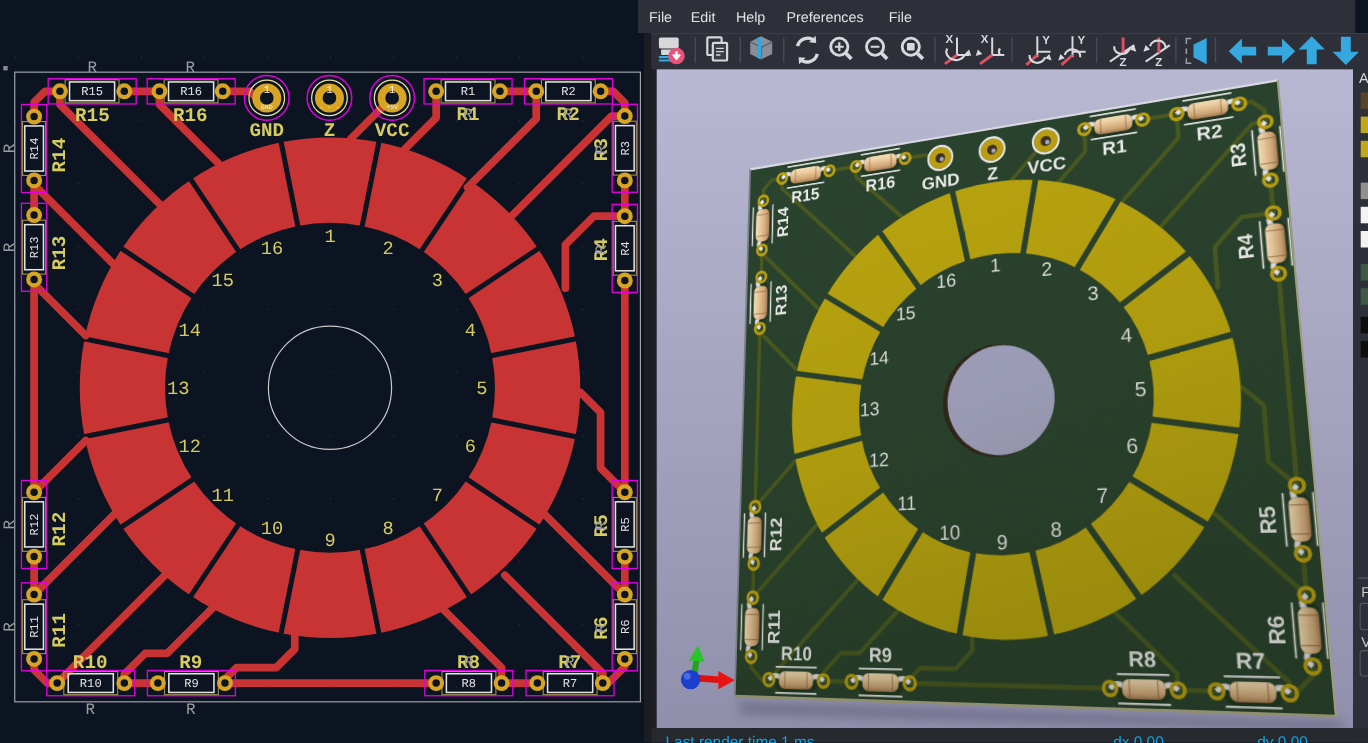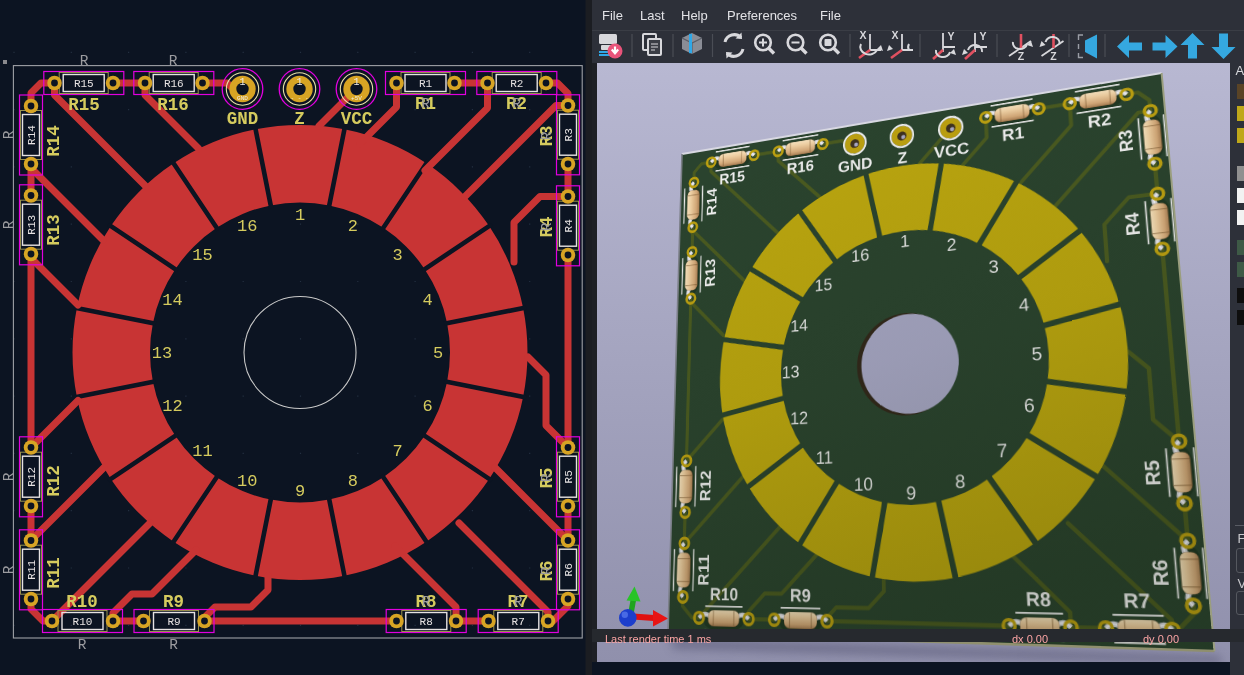--- a/index.html
+++ b/index.html
@@ -1,20 +1,20 @@
 <!DOCTYPE html>
 <html><head><meta charset="utf-8"><style>
 *{margin:0;padding:0;box-sizing:border-box}
 body{width:1244px;height:675px;overflow:hidden;position:relative;background:#0C1422;font-family:"Liberation Sans",sans-serif}
-#menubar{position:absolute;left:592px;top:0;width:652px;height:30px;background:#2D3039;color:#E2E2E6;font-size:13px}
+#menubar{position:absolute;left:580px;top:0;width:652px;height:30px;background:#2D3039;color:#E2E2E6;font-size:13px}
 #menubar span{position:absolute;top:8px}
 #toolbar{position:absolute;left:592px;top:30px;width:652px;height:33px;background:#2D3039;border-top:1px solid #3A3D45}
 #vp{position:absolute;left:597px;top:63px;width:632.5px;height:599px;background:linear-gradient(#B8B8D2,#9090AC)}
 #vpborder{position:absolute;left:592px;top:63px;width:5px;height:599px;background:#1E2025}
-#statusbar{position:absolute;left:592px;top:629px;width:652px;height:13px;background:#26292E;color:#fca5a5;font-size:11px}
+#statusbar{position:absolute;left:592px;top:662px;width:652px;height:13px;background:#26292E;color:#0ea5e9;font-size:14px}
 #board3d{position:absolute;left:682px;top:154px;width:569.2px;height:572.4px;background:#2A432E;transform-origin:0 0;transform:translate(-682px,-154px) matrix3d(0.499791,-0.163848,0.000000,-0.000295,-0.148344,0.719433,0.000000,-0.000185,0.000000,0.000000,1.000000,0.000000,682.000000,154.000000,0.000000,1.000000);}
 </style></head><body>
 <svg width="592" height="675" viewBox="0 0 592 675" style="position:absolute;left:0;top:0">
     <rect x="0" y="0" width="592" height="675" fill="#0C1422"></rect>
     <path d="M13.4 -5.0h1.2 M13.4 52.3h1.2 M13.4 109.6h1.2 M13.4 166.9h1.2 M13.4 224.2h1.2 M13.4 281.5h1.2 M13.4 338.8h1.2 M13.4 396.1h1.2 M13.4 453.4h1.2 M13.4 510.7h1.2 M13.4 568.0h1.2 M13.4 625.3h1.2 M70.7 -5.0h1.2 M70.7 52.3h1.2 M70.7 109.6h1.2 M70.7 166.9h1.2 M70.7 224.2h1.2 M70.7 281.5h1.2 M70.7 338.8h1.2 M70.7 396.1h1.2 M70.7 453.4h1.2 M70.7 510.7h1.2 M70.7 568.0h1.2 M70.7 625.3h1.2 M128.0 -5.0h1.2 M128.0 52.3h1.2 M128.0 109.6h1.2 M128.0 166.9h1.2 M128.0 224.2h1.2 M128.0 281.5h1.2 M128.0 338.8h1.2 M128.0 396.1h1.2 M128.0 453.4h1.2 M128.0 510.7h1.2 M128.0 568.0h1.2 M128.0 625.3h1.2 M185.3 -5.0h1.2 M185.3 52.3h1.2 M185.3 109.6h1.2 M185.3 166.9h1.2 M185.3 224.2h1.2 M185.3 281.5h1.2 M185.3 338.8h1.2 M185.3 396.1h1.2 M185.3 453.4h1.2 M185.3 510.7h1.2 M185.3 568.0h1.2 M185.3 625.3h1.2 M242.6 -5.0h1.2 M242.6 52.3h1.2 M242.6 109.6h1.2 M242.6 166.9h1.2 M242.6 224.2h1.2 M242.6 281.5h1.2 M242.6 338.8h1.2 M242.6 396.1h1.2 M242.6 453.4h1.2 M242.6 510.7h1.2 M242.6 568.0h1.2 M242.6 625.3h1.2 M299.9 -5.0h1.2 M299.9 52.3h1.2 M299.9 109.6h1.2 M299.9 166.9h1.2 M299.9 224.2h1.2 M299.9 281.5h1.2 M299.9 338.8h1.2 M299.9 396.1h1.2 M299.9 453.4h1.2 M299.9 510.7h1.2 M299.9 568.0h1.2 M299.9 625.3h1.2 M357.2 -5.0h1.2 M357.2 52.3h1.2 M357.2 109.6h1.2 M357.2 166.9h1.2 M357.2 224.2h1.2 M357.2 281.5h1.2 M357.2 338.8h1.2 M357.2 396.1h1.2 M357.2 453.4h1.2 M357.2 510.7h1.2 M357.2 568.0h1.2 M357.2 625.3h1.2 M414.5 -5.0h1.2 M414.5 52.3h1.2 M414.5 109.6h1.2 M414.5 166.9h1.2 M414.5 224.2h1.2 M414.5 281.5h1.2 M414.5 338.8h1.2 M414.5 396.1h1.2 M414.5 453.4h1.2 M414.5 510.7h1.2 M414.5 568.0h1.2 M414.5 625.3h1.2 M471.8 -5.0h1.2 M471.8 52.3h1.2 M471.8 109.6h1.2 M471.8 166.9h1.2 M471.8 224.2h1.2 M471.8 281.5h1.2 M471.8 338.8h1.2 M471.8 396.1h1.2 M471.8 453.4h1.2 M471.8 510.7h1.2 M471.8 568.0h1.2 M471.8 625.3h1.2 M529.1 -5.0h1.2 M529.1 52.3h1.2 M529.1 109.6h1.2 M529.1 166.9h1.2 M529.1 224.2h1.2 M529.1 281.5h1.2 M529.1 338.8h1.2 M529.1 396.1h1.2 M529.1 453.4h1.2 M529.1 510.7h1.2 M529.1 568.0h1.2 M529.1 625.3h1.2 M586.4 -5.0h1.2 M586.4 52.3h1.2 M586.4 109.6h1.2 M586.4 166.9h1.2 M586.4 224.2h1.2 M586.4 281.5h1.2 M586.4 338.8h1.2 M586.4 396.1h1.2 M586.4 453.4h1.2 M586.4 510.7h1.2 M586.4 568.0h1.2 M586.4 625.3h1.2" stroke="#232f40" stroke-width="1.2" fill="none"></path>
     <rect x="13.4" y="65.6" width="568.8" height="572.4" fill="none" stroke="#9EA0A6" stroke-width="1.1"></rect>
     <rect x="3" y="60" width="4" height="4" fill="#8A8A8E"></rect>
     <path d="M72.5 352.5 A227.5 227.5 0 1 0 527.5 352.5 A227.5 227.5 0 1 0 72.5 352.5 Z M150.0 352.5 A150.0 150.0 0 1 1 450.0 352.5 A150.0 150.0 0 1 1 150.0 352.5 Z" fill="#C83434" fill-rule="evenodd"></path>
     <path d="M328.7 208.3L345.0 126.4M381.7 230.3L428.1 160.8M422.2 270.8L491.7 224.4M444.2 323.8L526.1 307.5M444.2 381.2L526.1 397.5M422.2 434.2L491.7 480.6M381.7 474.7L428.1 544.2M328.7 496.7L345.0 578.6M271.3 496.7L255.0 578.6M218.3 474.7L171.9 544.2M177.8 434.2L108.3 480.6M155.8 381.2L73.9 397.5M155.8 323.8L73.9 307.5M177.8 270.8L108.3 224.4M218.3 230.3L171.9 160.8M271.3 208.3L255.0 126.4" stroke="#0C1422" stroke-width="4.6" fill="none"></path>
     <circle cx="300.0" cy="352.5" r="56.0" fill="none" stroke="#C8C8C8" stroke-width="1.1"></circle>
@@ -246,21 +246,21 @@
     <text x="202.4" y="450.1" font-size="17" fill="#D5CB5E" text-anchor="middle" dy="5.5" font-family="Liberation Mono,monospace">11</text>
     <text x="172.5" y="405.3" font-size="17" fill="#D5CB5E" text-anchor="middle" dy="5.5" font-family="Liberation Mono,monospace">12</text>
     <text x="162.0" y="352.5" font-size="17" fill="#D5CB5E" text-anchor="middle" dy="5.5" font-family="Liberation Mono,monospace">13</text>
     <text x="172.5" y="299.7" font-size="17" fill="#D5CB5E" text-anchor="middle" dy="5.5" font-family="Liberation Mono,monospace">14</text>
     <text x="202.4" y="254.9" font-size="17" fill="#D5CB5E" text-anchor="middle" dy="5.5" font-family="Liberation Mono,monospace">15</text>
     <text x="247.2" y="225.0" font-size="17" fill="#D5CB5E" text-anchor="middle" dy="5.5" font-family="Liberation Mono,monospace">16</text>
     <rect x="585.5" y="0" width="6.5" height="675" fill="#1B1D22"></rect>
   </svg>
 <div id="menubar">
     <span style="left:10px">File</span>
-    <span style="left:48px">Last</span>
+    <span style="left:48px">Edit</span>
     <span style="left:89px">Help</span>
     <span style="left:135px">Preferences</span>
     <span style="left:228px">File</span>
   </div>
 <div id="toolbar"></div>
 <div style="position:absolute;left:0;top:0;width:1244px;height:62px;pointer-events:none">
     <svg width="1244" height="62" viewBox="0 0 1244 62" style="position:absolute;left:0;top:0">
       <path d="M632 34 L632 57" stroke="#4A4D55" stroke-width="1.2"></path>
       <path d="M673 34 L673 57" stroke="#4A4D55" stroke-width="1.2"></path>
       <path d="M712.5 34 L712.5 57" stroke="#4A4D55" stroke-width="1.2"></path>

